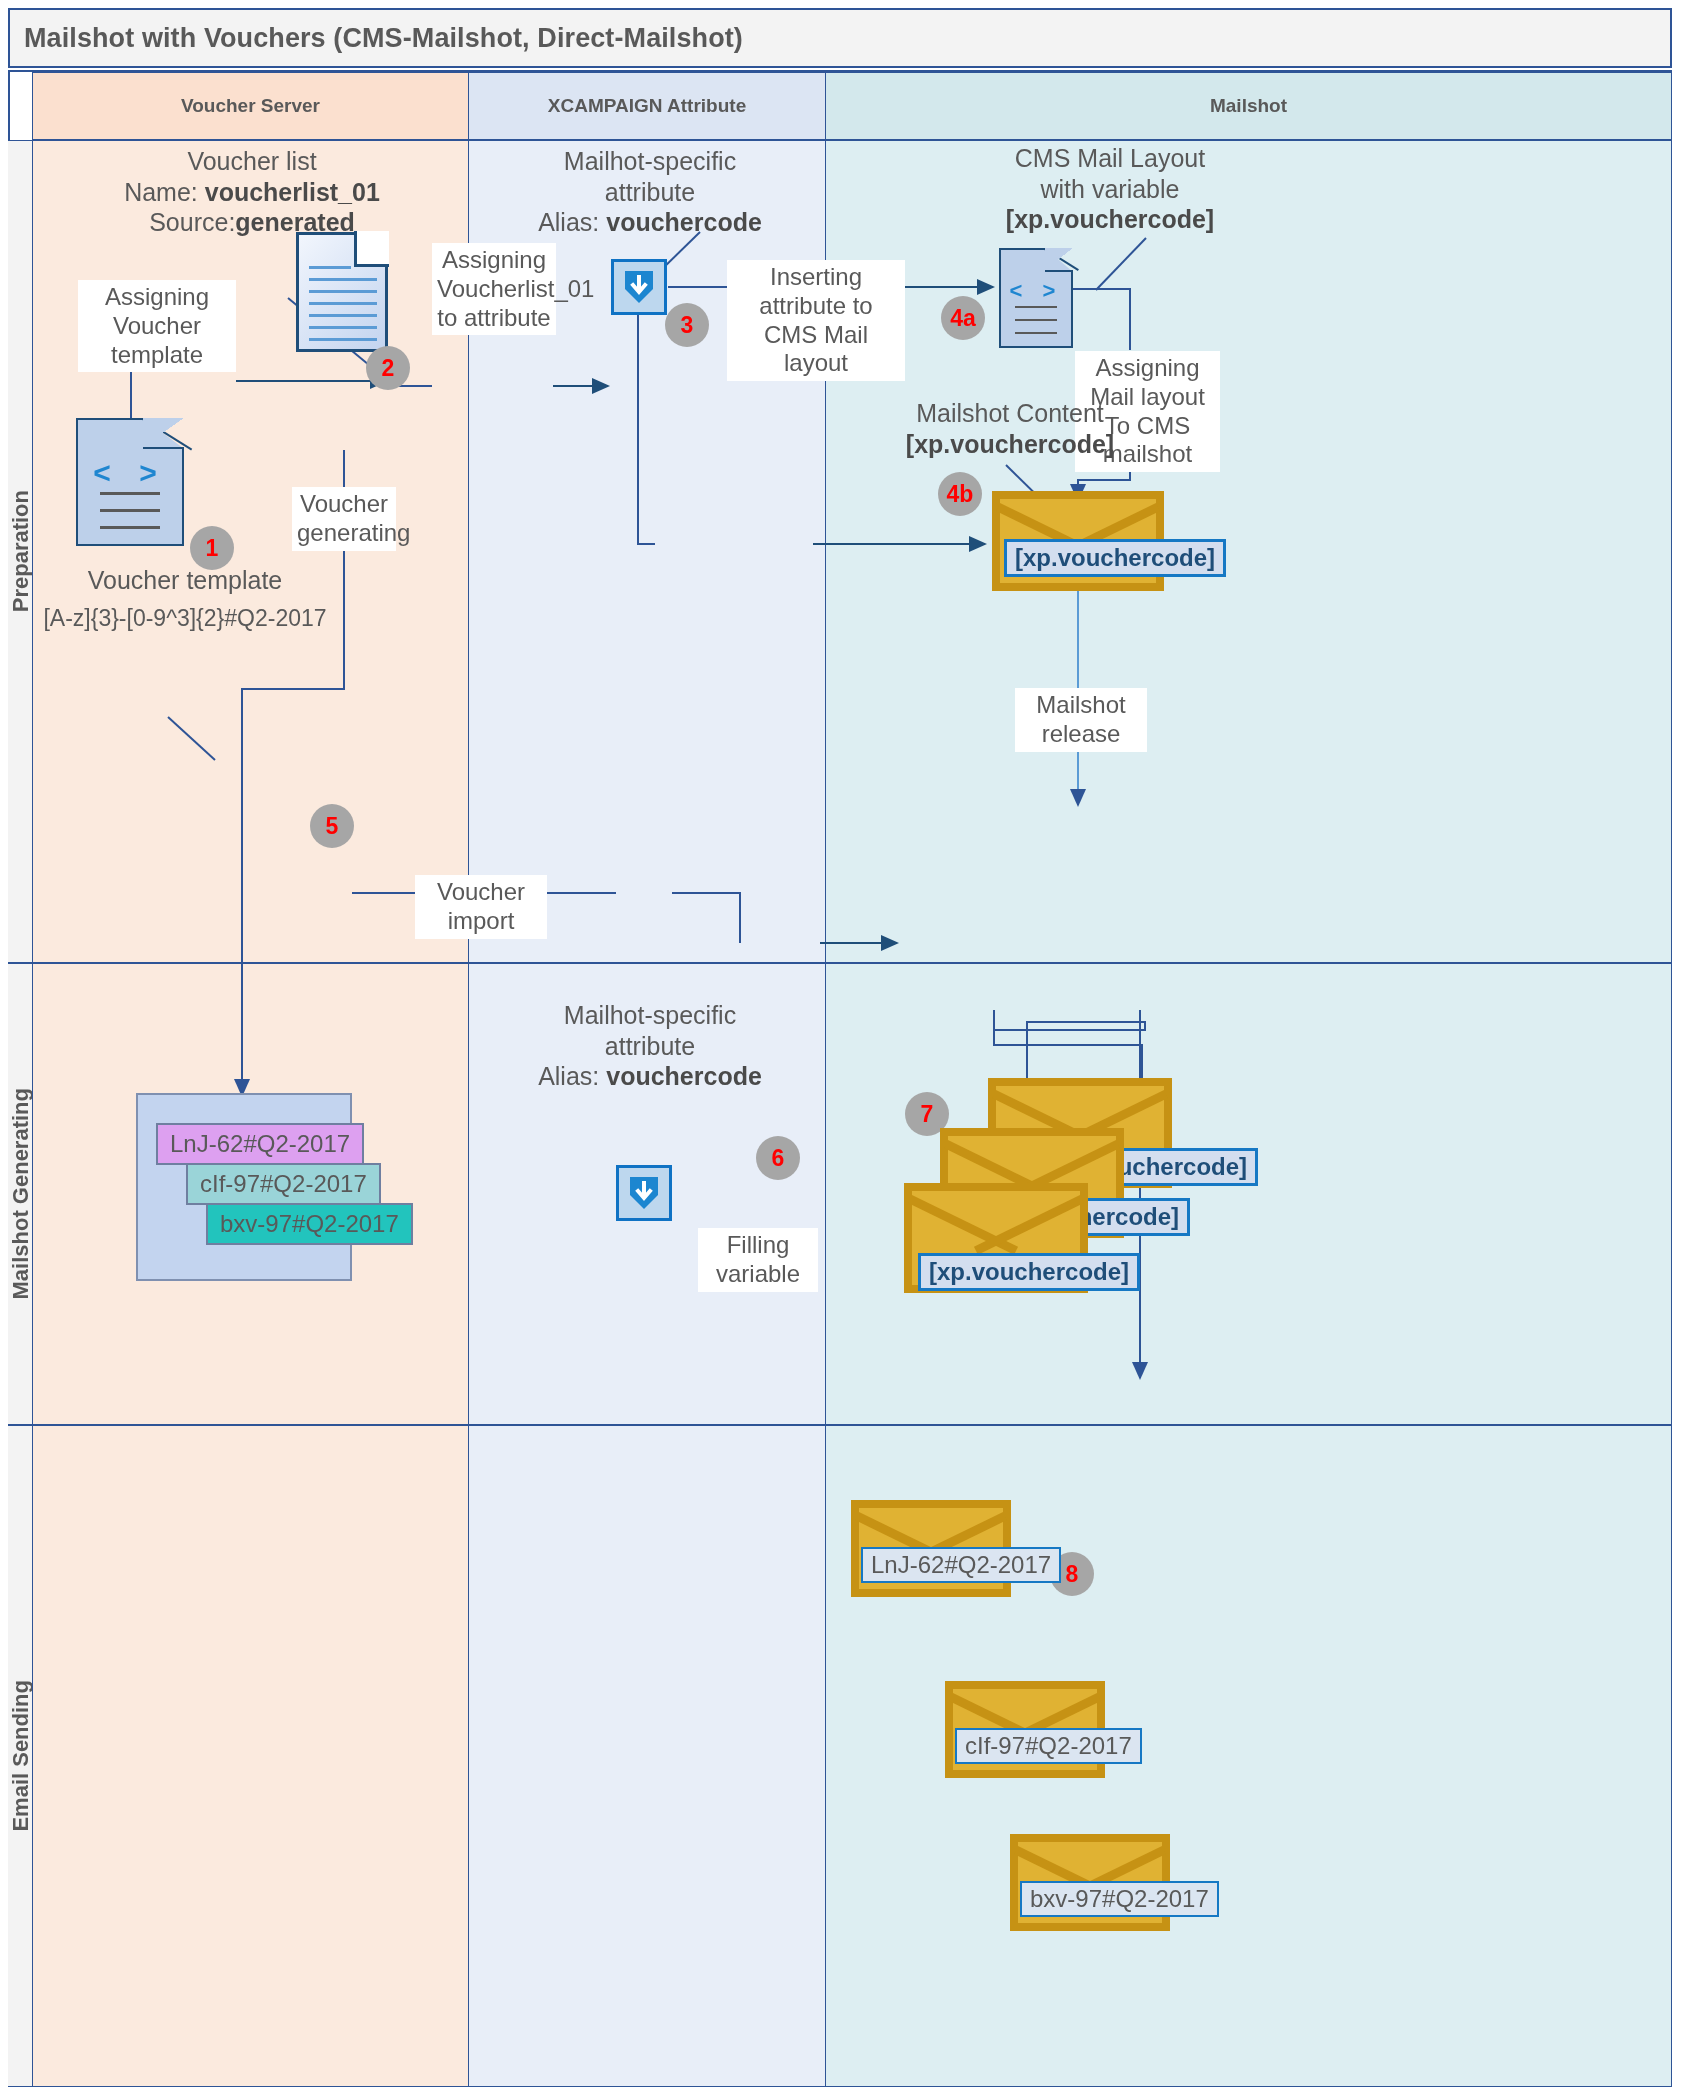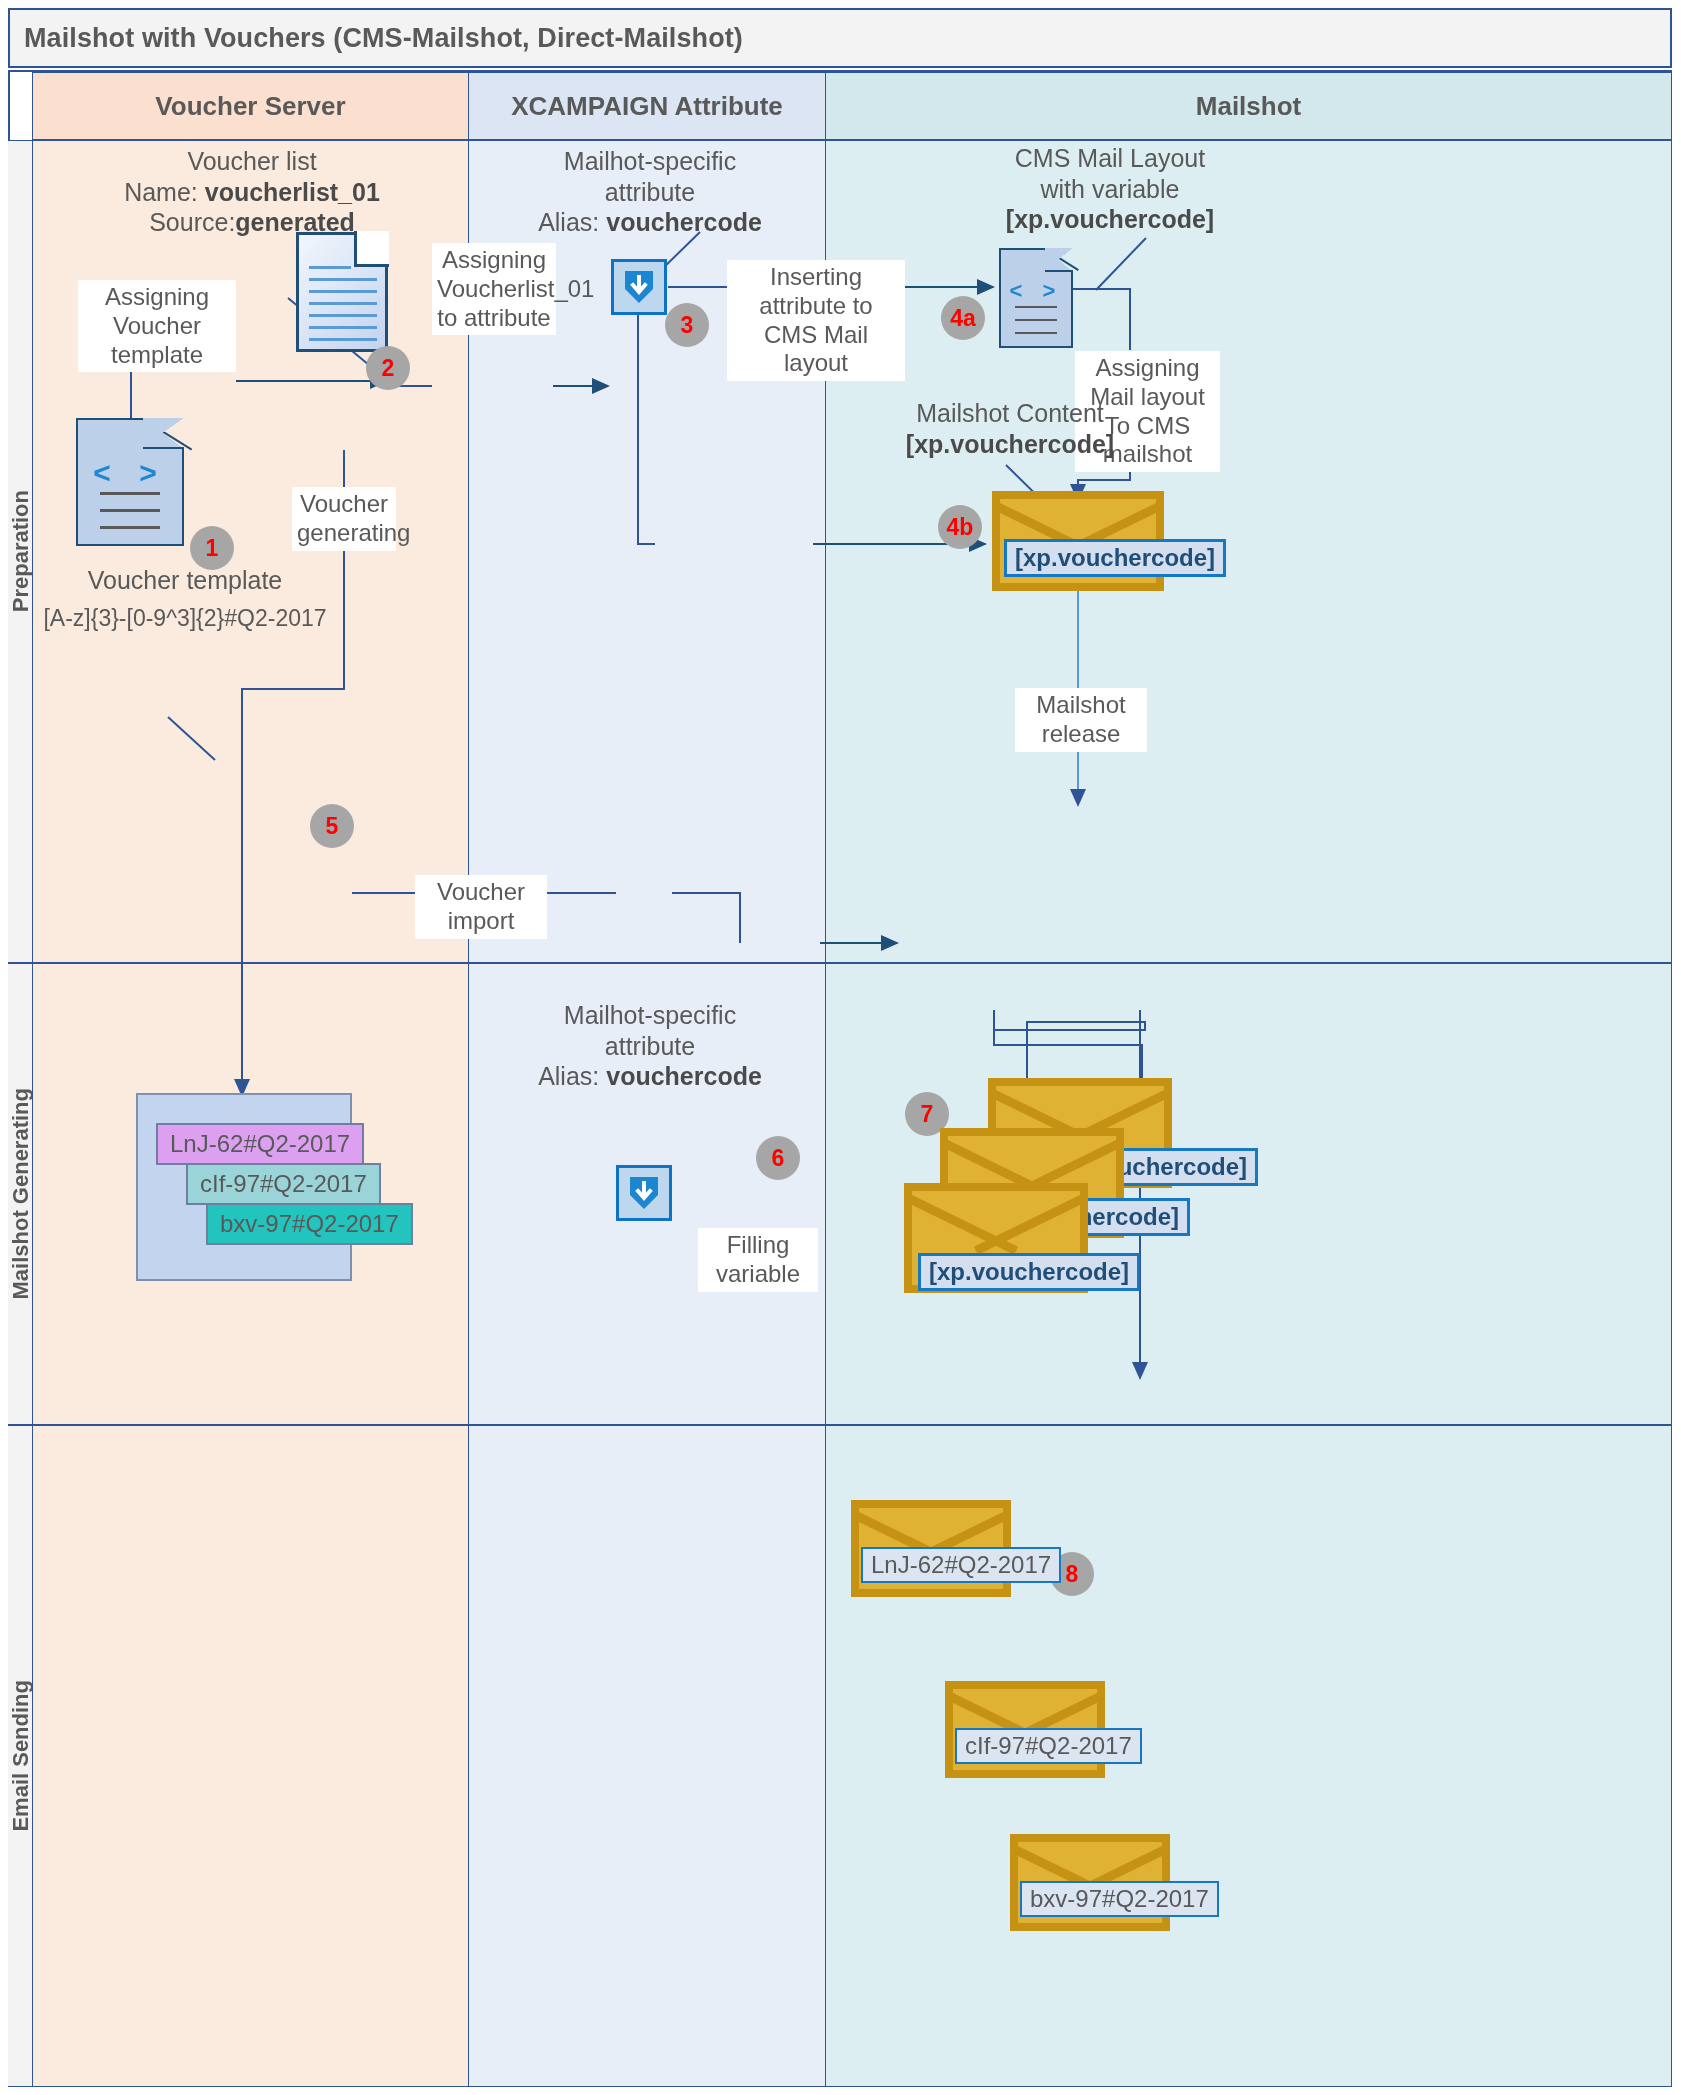--- a/index.html
+++ b/index.html
@@ -10,21 +10,21 @@
     background:#f3f3f3;border:2px solid #2e5496;box-sizing:border-box;
     display:flex;align-items:center;padding-left:14px;}
   .title-bar span{font-size:27px;font-weight:bold;color:#595959;letter-spacing:.1px;}
 
   .grid-outer{position:absolute;left:8px;top:70px;width:1664px;height:2017px;
     border:2px solid #2e5496;box-sizing:border-box;}
 
   
   .colhead{position:absolute;top:72px;height:68px;border:1px solid #2e5496;box-sizing:border-box;
     display:flex;align-items:center;justify-content:center;}
-  .colhead span{font-size:26px;font-weight:bold;color:#595959;}
+  .colhead span{font-size:19px;font-weight:bold;color:#595959;}
   #ch1{left:32px;width:437px;background:#fbe0cf;}
   #ch2{left:468px;width:358px;background:#dce5f3;}
   #ch3{left:825px;width:847px;background:#d3e8ec;}
 
   
   .cell{position:absolute;border:1px solid #2e5496;box-sizing:border-box;}
   .c-orange{background:#fbeade;}
   .c-blue{background:#e8eef8;}
   .c-teal{background:#ddeef2;}
 
@@ -284,21 +284,21 @@
   <div class="step" style="left:941px;top:296px;">4a</div>
 
   <div class="lbl" style="left:1075px;top:351px;width:145px;">Assigning Mail layout To CMS mailshot</div>
 
   <div class="txt" style="left:830px;top:398px;width:360px;">
     <div>Mailshot Content</div>
     <div><b>[xp.vouchercode]</b></div>
   </div>
 
 
-  <div class="step" style="left:938px;top:505px;text-align:right;">4b</div>
+  <div class="step" style="left:938px;top:472px;text-align:right;">4b</div>
 
   <div class="env" style="left:992px;top:491px;width:172px;height:100px;">
     <div class="flapL" style="left:0;top:4px;width:110px;transform:rotate(26deg);"></div>
     <div class="flapR" style="right:0;top:4px;width:110px;transform:rotate(-26deg);transform-origin:100% 0;"></div>
     <div class="code">[xp.vouchercode]</div>
   </div>
 
   <div class="lbl" style="left:1015px;top:688px;width:132px;">Mailshot release</div>
 
   <div class="step" style="left:310px;top:804px;">5</div>

